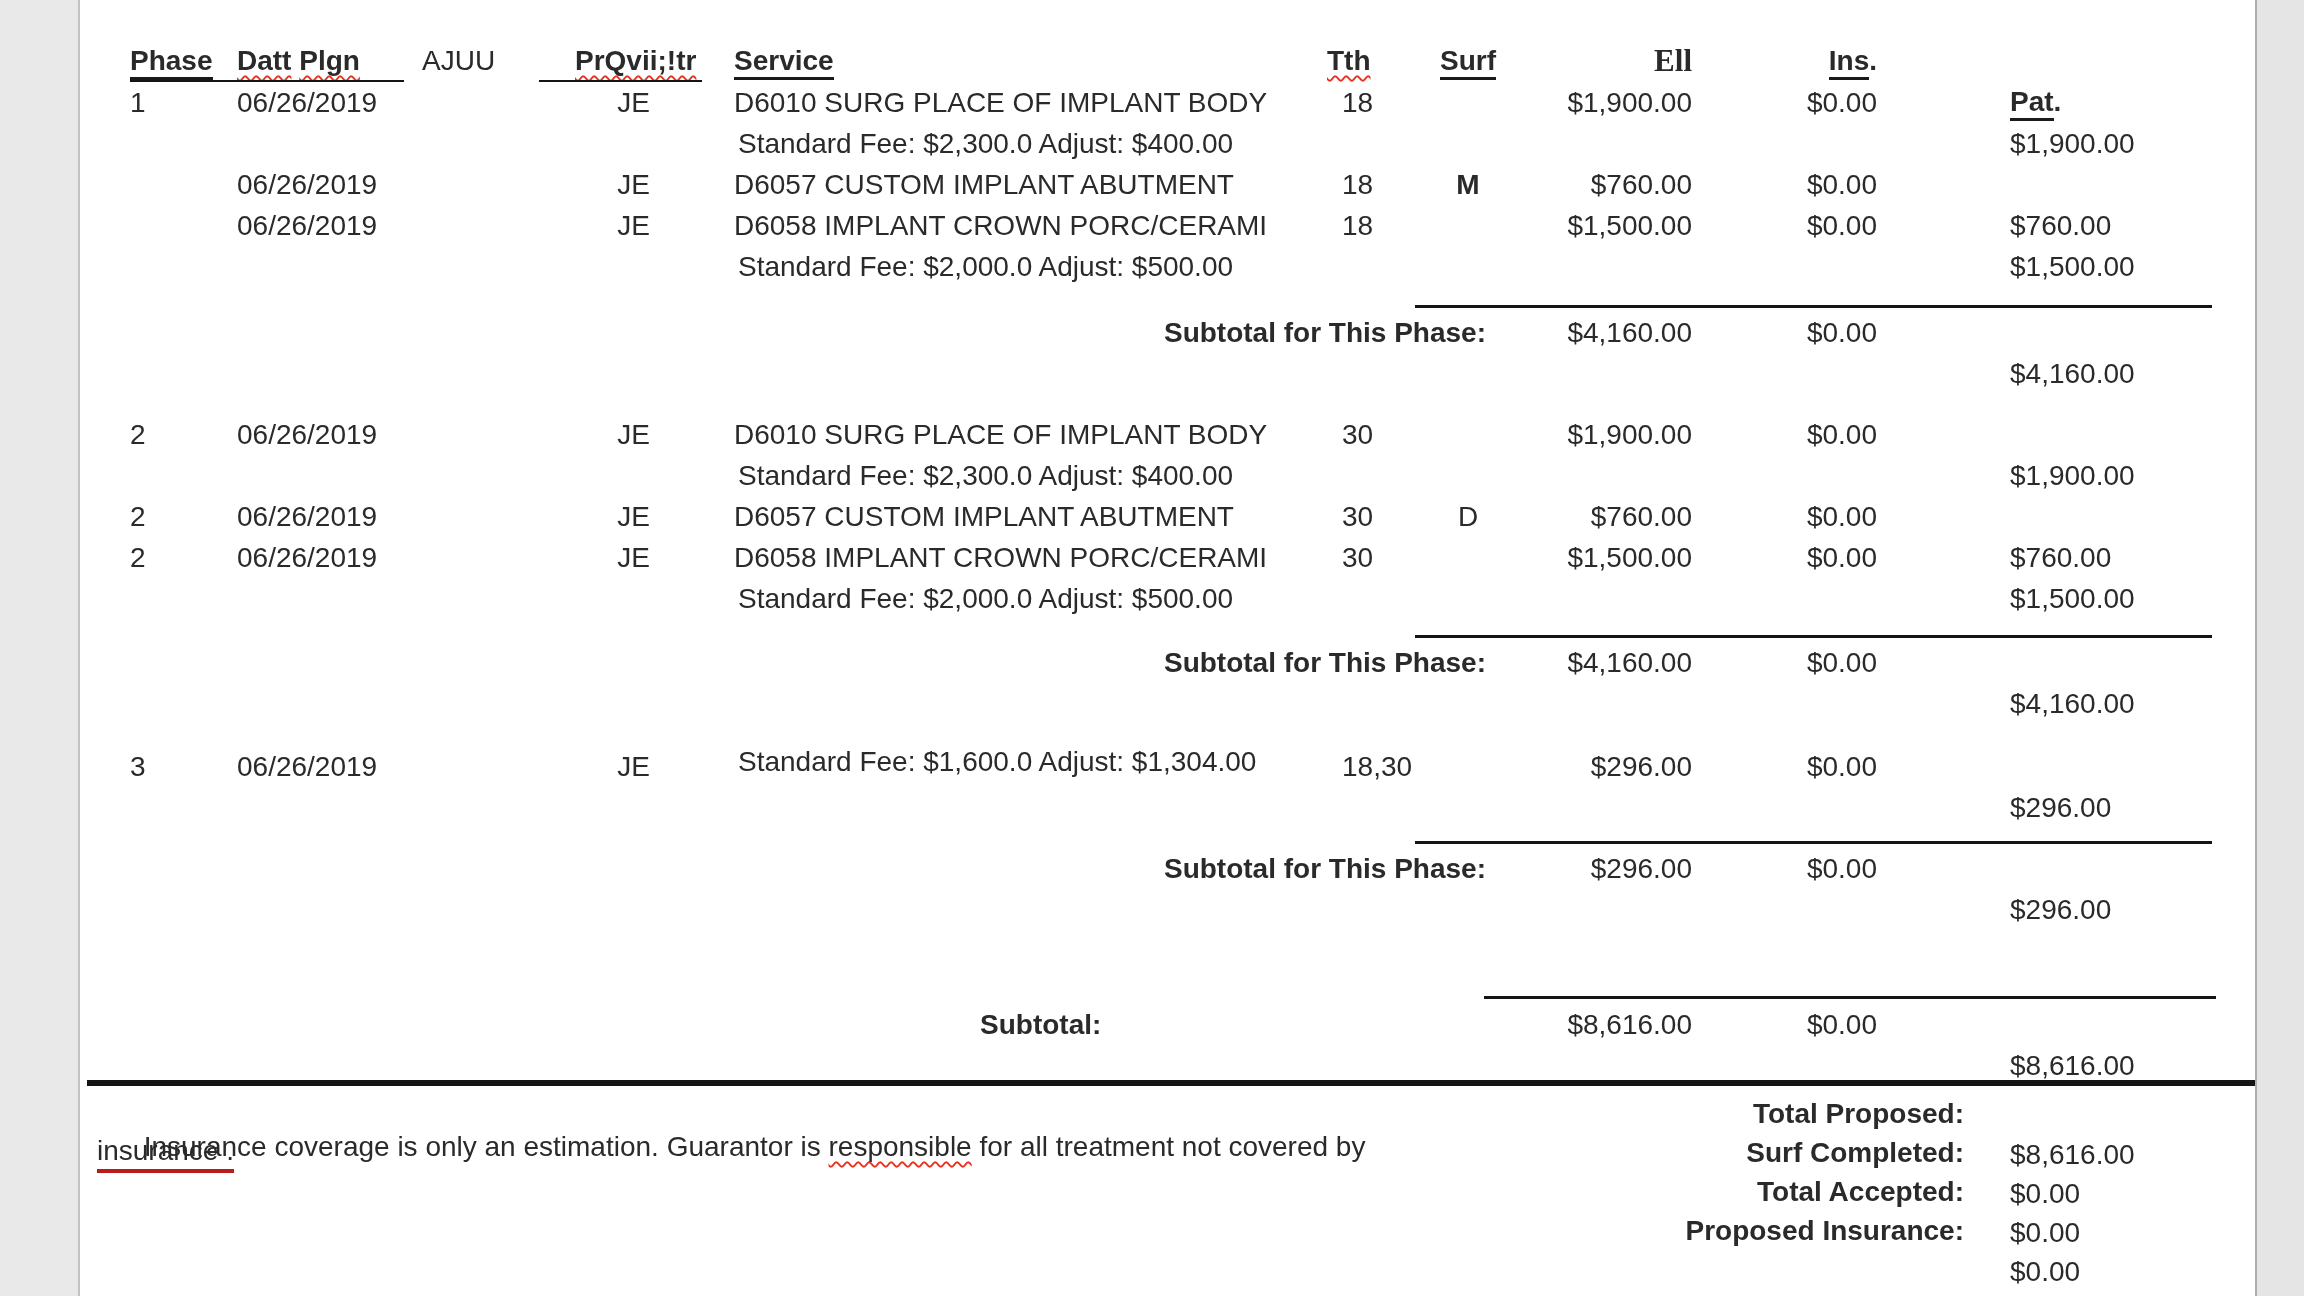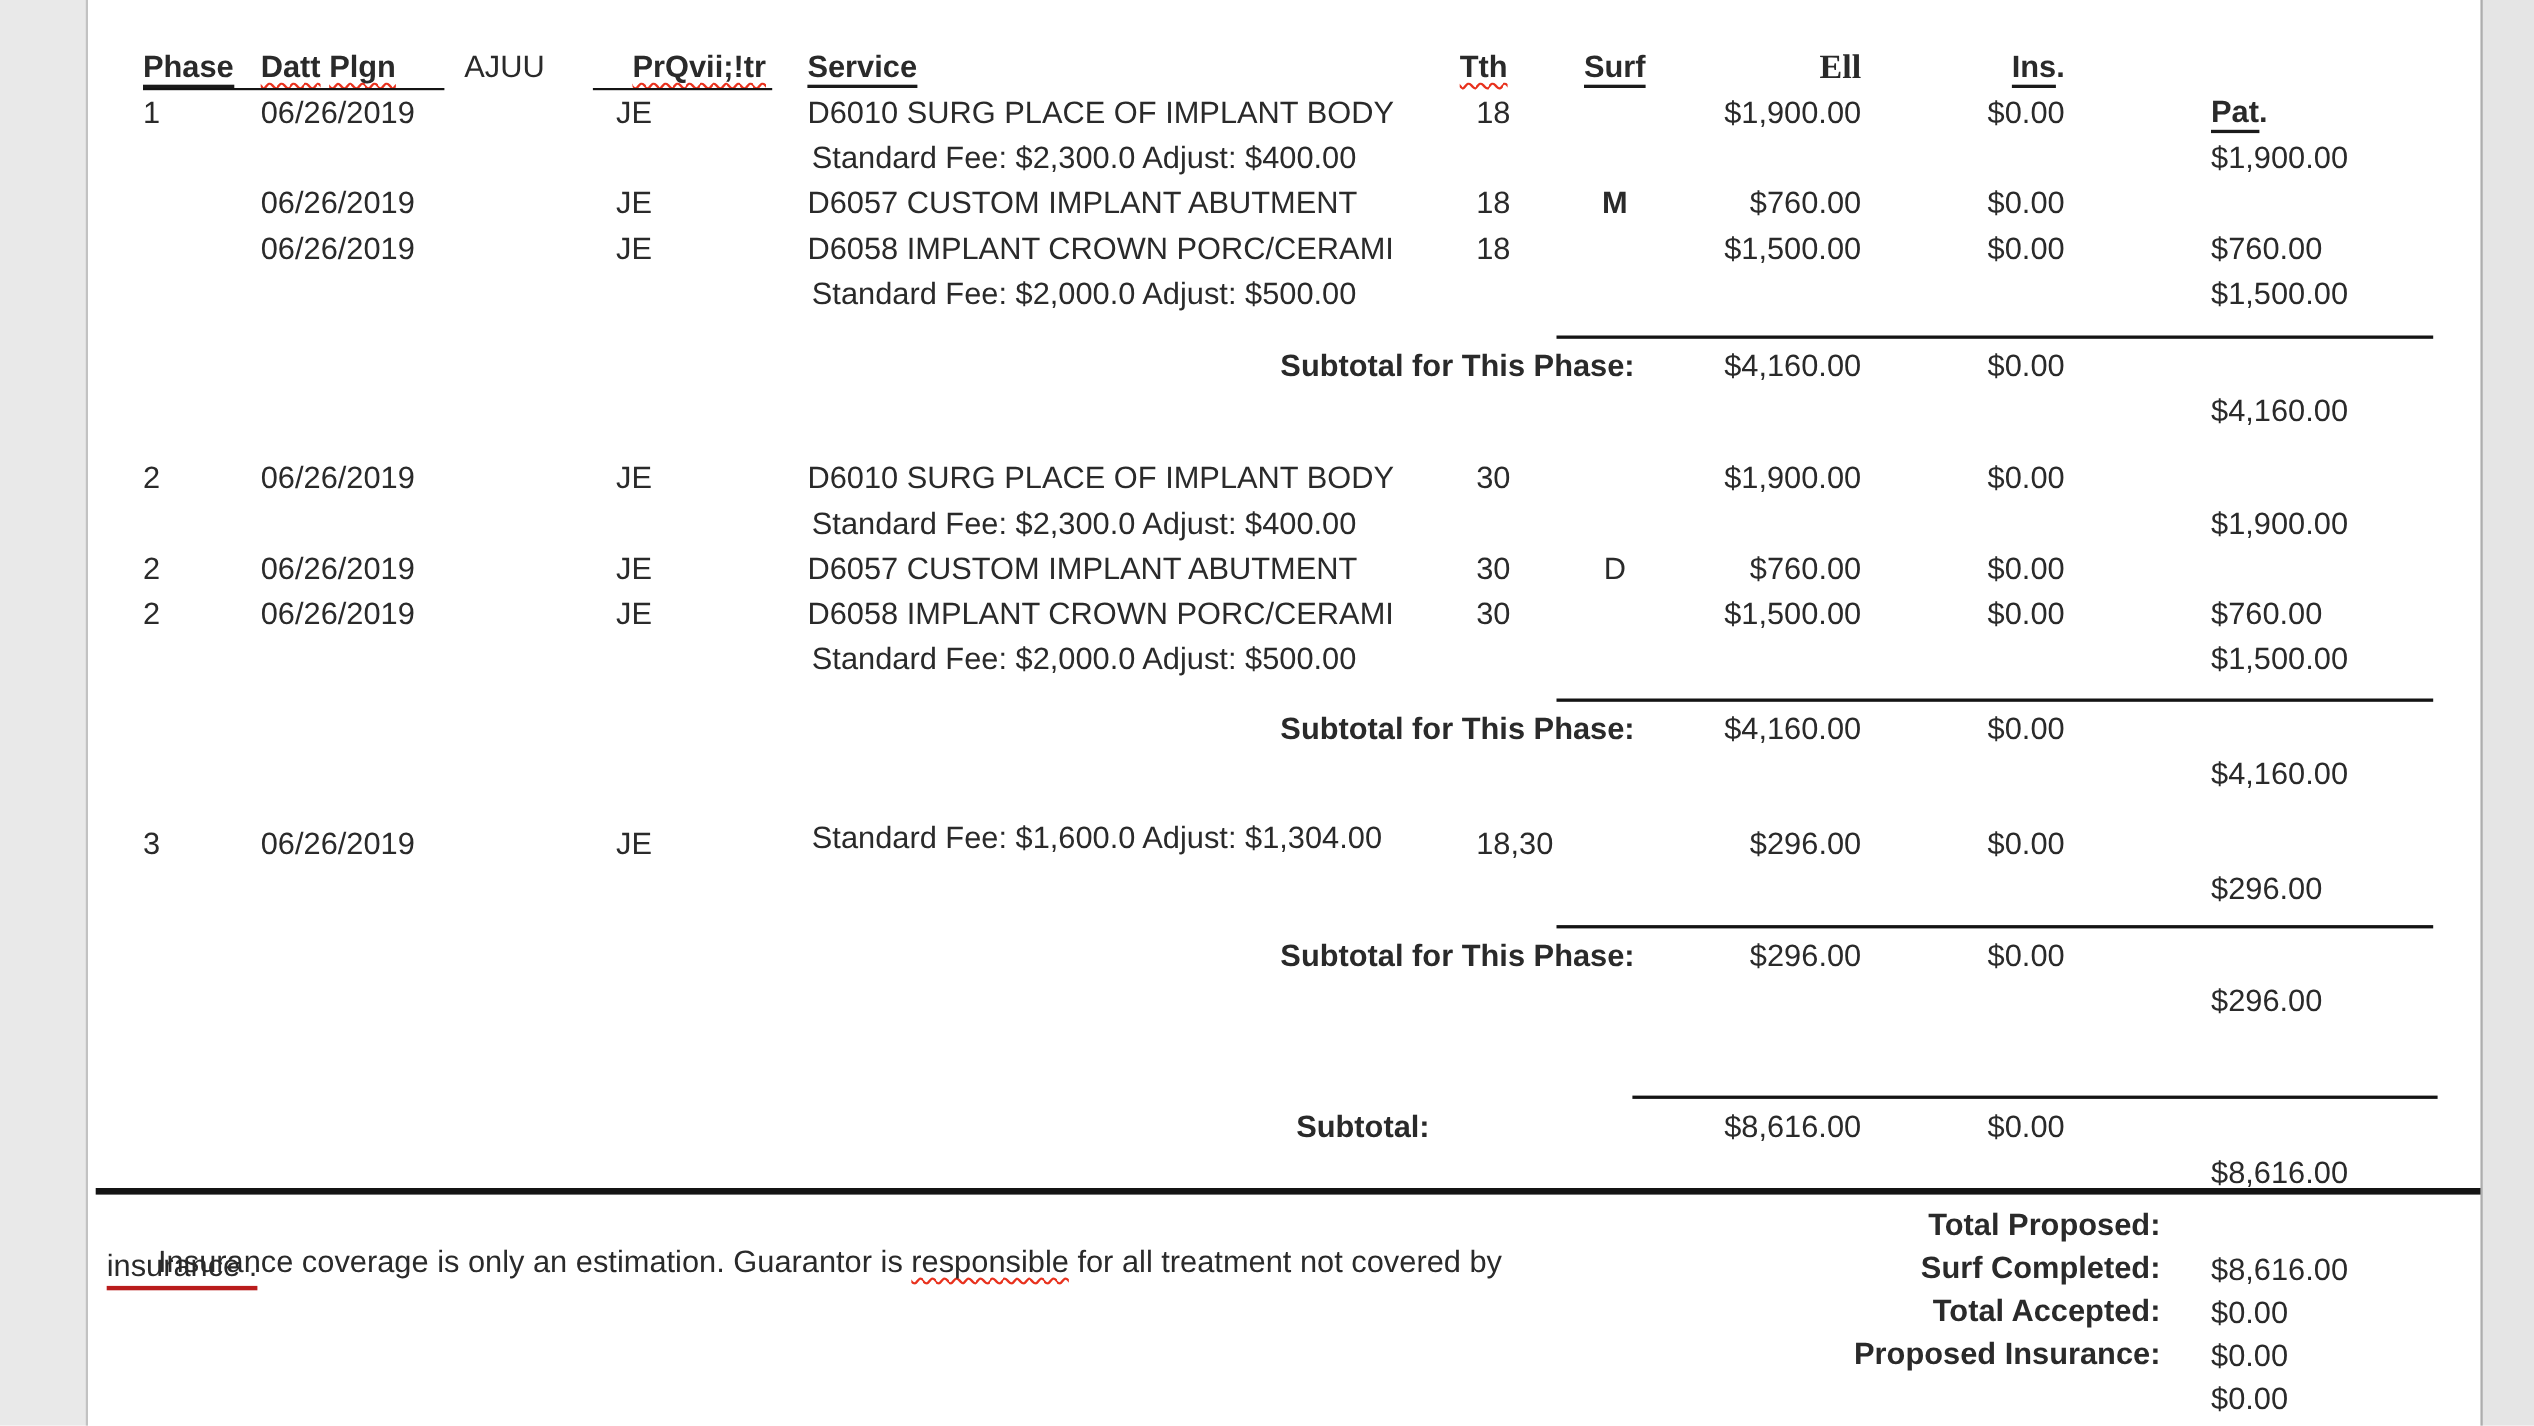--- a/index.html
+++ b/index.html
@@ -14,31 +14,31 @@
   .margin-right{right:0;width:47px;background:#e5e5e5;border-left:2px solid #adadad;}
   .page{position:absolute;left:80px;top:0;width:1841px;height:1296px;background:#ffffff;}
   .row{position:absolute;left:0;width:100%;height:36px;font-size:28px;line-height:34px;}
   .cell{position:absolute;top:0;white-space:pre;}
   .b{font-weight:bold;}
   
   .c-phase{left:50px;}
   .c-date{left:157px;text-align:right;}
   .c-ajuu{left:342px;}
   .c-provh{left:495px;}
-  .c-prov{left:480px;width:90px;text-align:left;}
+  .c-prov{left:480px;width:90px;text-align:right;}
   .c-serv{left:654px;}
   .c-note{left:658px;}
   .c-tthh{left:1247px;}
   .c-tth{left:1262px;}
   .c-surf{left:1348px;width:80px;text-align:center;}
   .c-fee{left:1380px;width:232px;text-align:right;}
   .c-ins{left:1650px;width:147px;text-align:right;}
   .c-pat{left:1930px;width:204px;text-align:left;margin-top:41px;}
   .c-sublabel{left:700px;width:706px;text-align:right;font-weight:bold;}
-  .c-grandlabel{left:900px;width:518px;text-align:center;font-weight:bold;}
+  .c-grandlabel{left:900px;width:518px;text-align:left;font-weight:bold;}
   .c-tlabel{left:1284px;width:600px;text-align:right;font-weight:bold;}
   .hr{position:absolute;background:#141414;}
   .u{border-bottom:3px solid #1a1a1a;padding-bottom:1px;}
   .sq{text-decoration:underline wavy #e8321e 2px;text-underline-offset:5px;text-decoration-skip-ink:none;}
   .serif-h{font-family:"Liberation Serif", serif;font-weight:bold;font-size:31px;}
   .blue-u{border-bottom:4px solid #b91c1c;padding-bottom:3px;}
   .note-text{font-size:28px;}
 </style>
 </head>
 <body>

